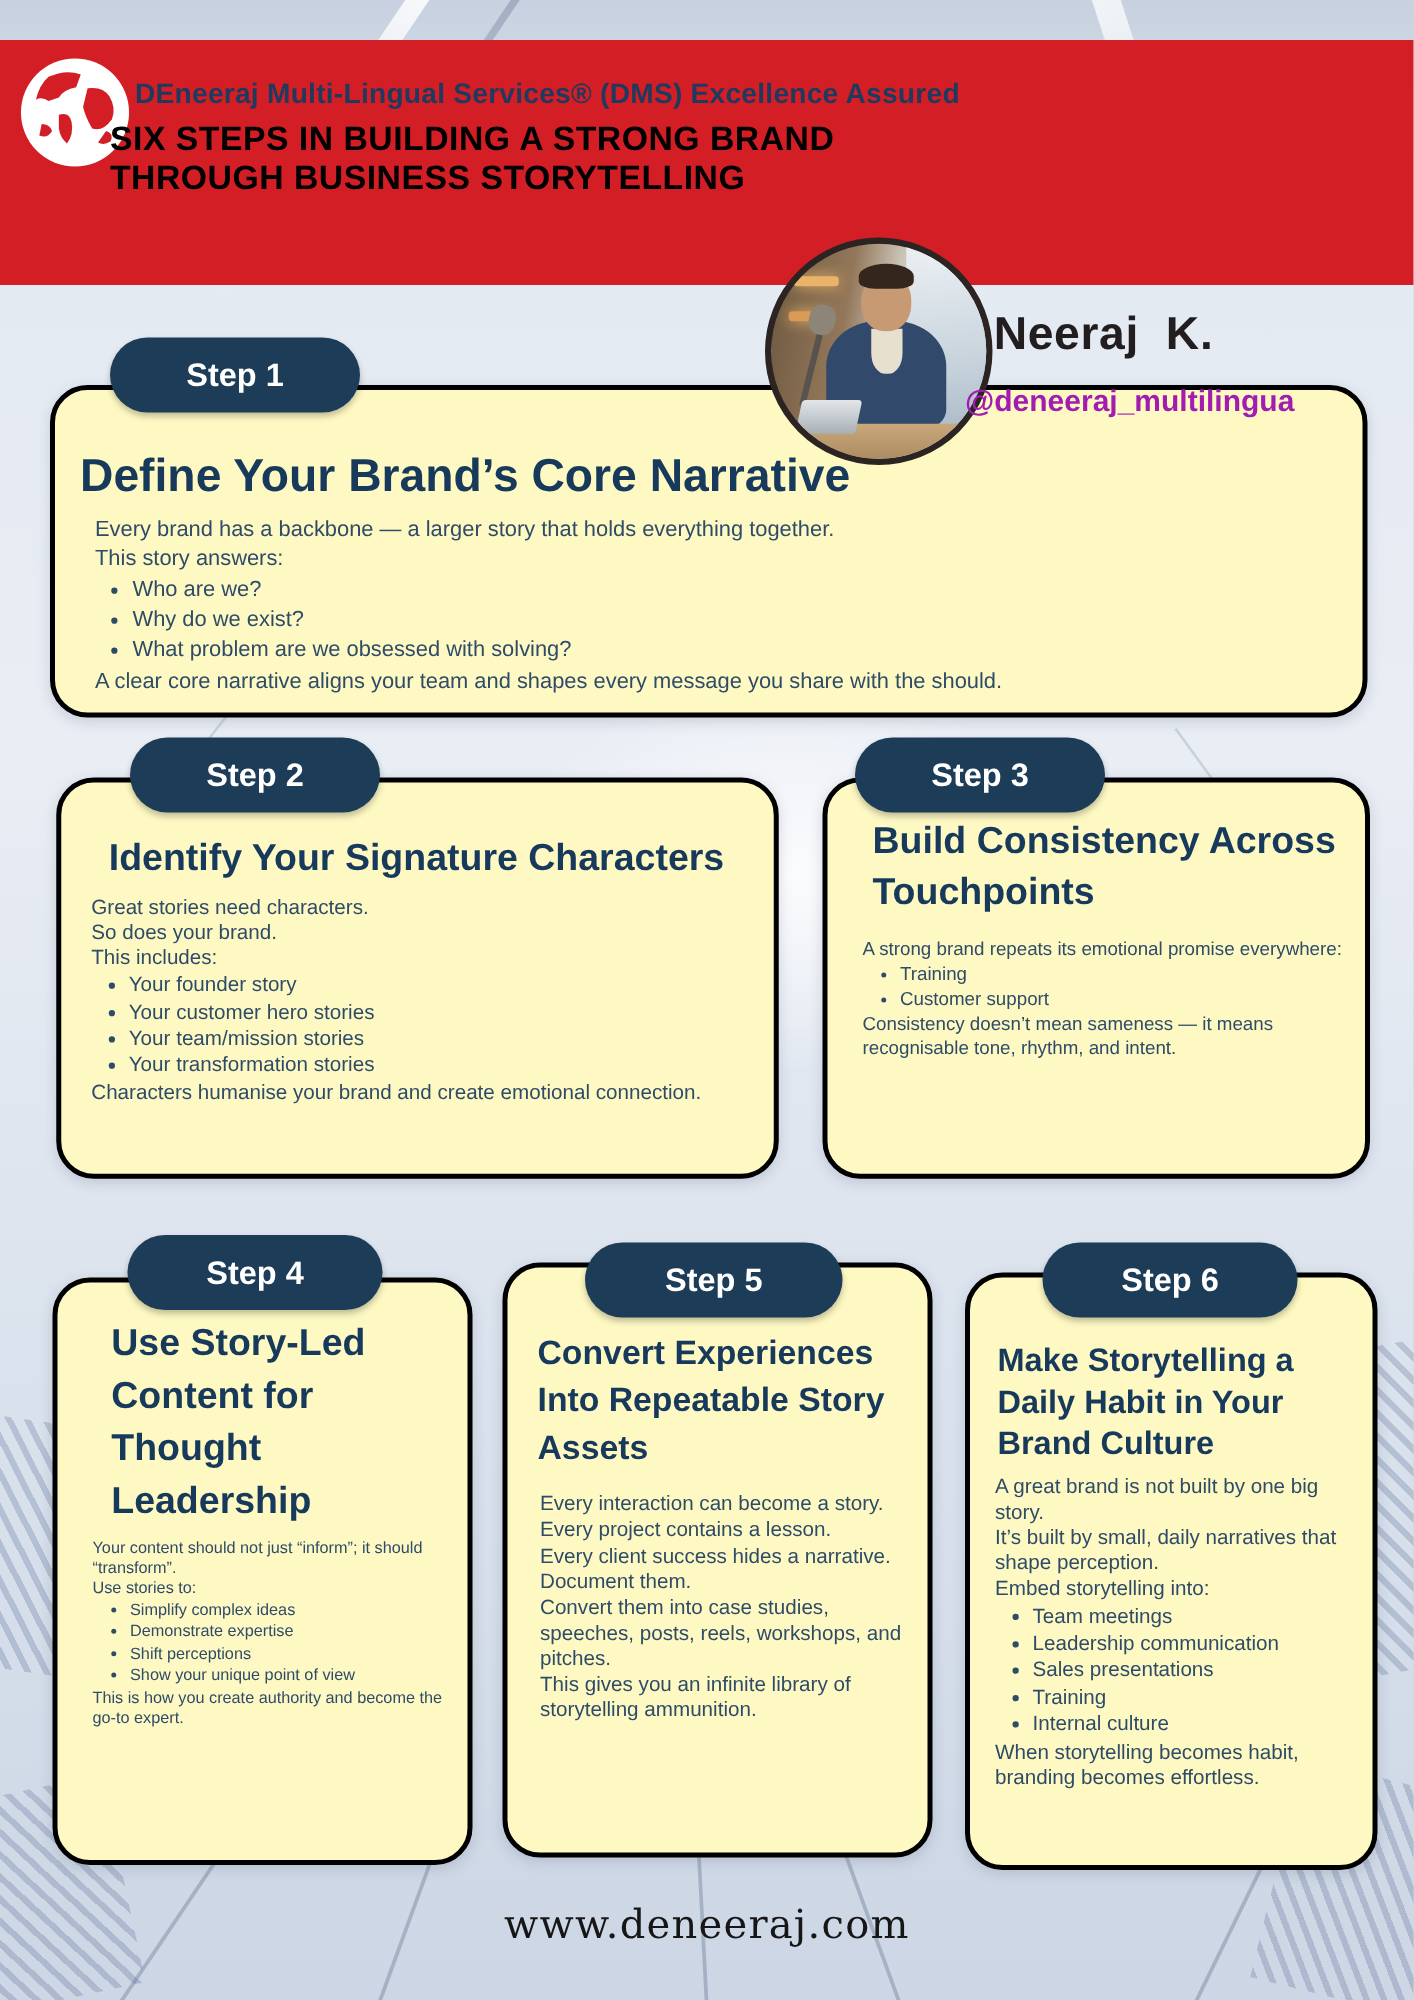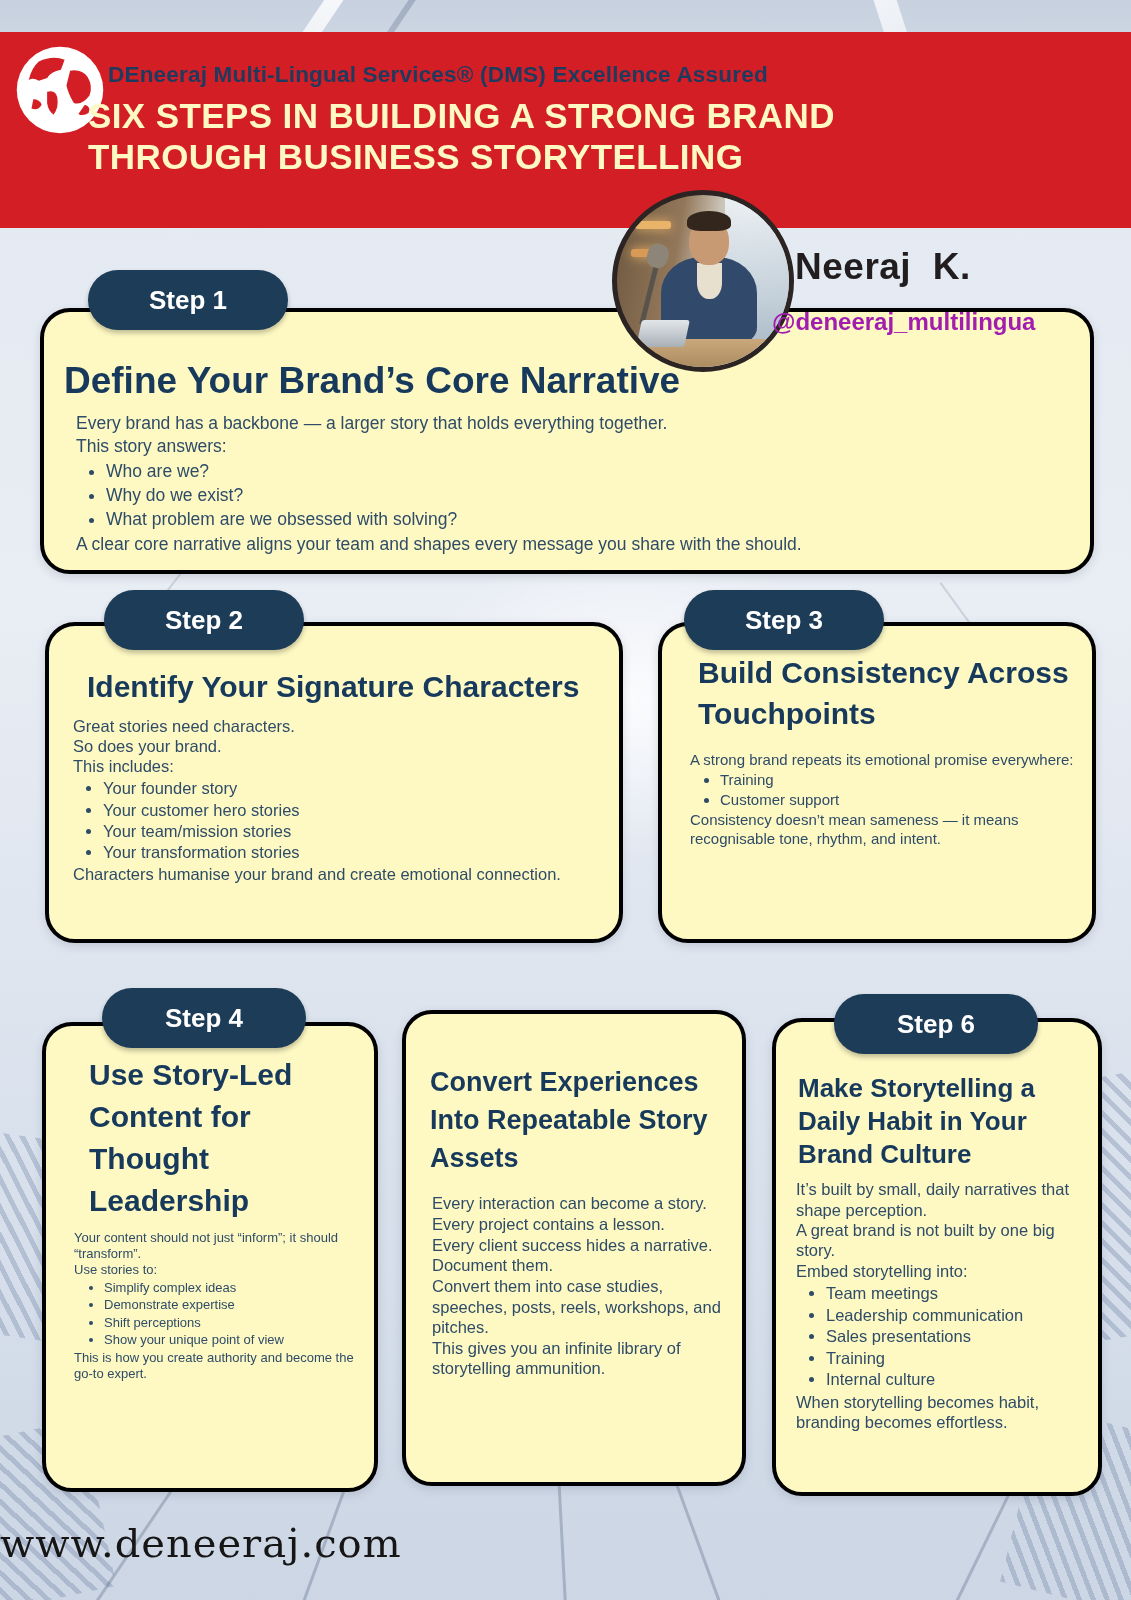--- a/index.html
+++ b/index.html
@@ -27,22 +27,22 @@
   .h1{left:-30px;top:1140px;width:150px;height:200px;transform:rotate(8deg);}
   .h2{left:1035px;top:1080px;width:120px;height:260px;transform:rotate(-10deg);}
   .h3{left:1020px;top:1420px;width:130px;height:180px;transform:rotate(14deg);}
   .h4{left:-20px;top:1430px;width:120px;height:170px;transform:rotate(-12deg);}
 
   
   .banner{position:absolute;left:0;top:32px;width:1131px;height:196px;background:#d31e25;z-index:2;}
   .globe{position:absolute;left:14px;top:12px;width:92px;height:92px;}
   .brand-line{position:absolute;left:108px;top:30px;font-size:22.5px;font-weight:bold;
     color:#1e3a5e;letter-spacing:.2px;}
-  .main-title{position:absolute;left:88px;top:64px;margin:0;color:#fef9c3;font-weight:bold;
-    font-size:35px;line-height:1.16;letter-spacing:.4px;}
+  .main-title{position:absolute;left:88px;top:64px;margin:0;color:#000000;font-weight:bold;
+    font-size:27px;line-height:1.16;letter-spacing:.4px;}
   .main-title span{display:block;}
 
   
   .avatar{position:absolute;left:612px;top:190px;width:172px;height:172px;border-radius:50%;
     border:5px solid #2b2423;overflow:hidden;z-index:6;
     background:linear-gradient(100deg,#6b573f 0%,#93775a 34%,#c9c2b4 52%,#d7dee3 66%,#b0bfca 100%);}
   .ph-window{position:absolute;right:-8px;top:0;width:72px;height:100%;
     background:linear-gradient(180deg,#eef3f6,#c4d0da 60%,#9db0be);opacity:.92;}
   .ph-shelf{position:absolute;background:#e9b469;box-shadow:0 0 12px #e9b469;border-radius:3px;}
   .ph-shelf.s1{left:18px;top:26px;width:36px;height:8px;}
@@ -98,22 +98,22 @@
   .card5 .pill{left:62px;top:-20px;width:206px;}
   .card5 h2{margin:50px 14px 0 24px;font-size:27px;line-height:1.4;}
   .card5 .body{margin:16px 10px 0 26px;font-size:16.5px;line-height:1.25;}
 
   .card6{left:772px;top:1018px;width:322px;height:470px;}
   .card6 .pill{left:58px;top:-28px;width:204px;}
   .card6 h2{margin:50px 12px 0 22px;font-size:26px;line-height:1.27;}
   .card6 .body{margin:8px 8px 0 20px;font-size:16.5px;line-height:1.24;}
 
   
-  .site{position:absolute;left:0;top:1520px;width:100%;z-index:3;
-    font-family:"DejaVu Serif",serif;font-size:40px;color:#161616;letter-spacing:1px;}
+  .site{position:absolute;left:0;top:1520px;width:100%;text-align:center;z-index:3;
+    font-family:"DejaVu Serif",serif;font-size:32px;color:#161616;letter-spacing:1px;}
 </style>
 </head>
 <body>
 
 <div class="page">
 
   <div class="bg-base"></div>
   <div class="bg-glow"></div>
   <div class="beam b1"></div>
   <div class="beam b2"></div>
@@ -217,37 +217,38 @@
         <li>Simplify complex ideas</li>
         <li>Demonstrate expertise</li>
         <li>Shift perceptions</li>
         <li>Show your unique point of view</li>
       </ul>
       <p>This is how you create authority and become the go-to expert.</p>
     </div>
   </section>
 
   <section class="card card5">
+    <div class="pill">Step 5</div>
     <h2>Convert Experiences Into Repeatable Story Assets</h2>
     <div class="body">
       <p>Every interaction can become a story.</p>
       <p>Every project contains a lesson.</p>
       <p>Every client success hides a narrative.</p>
       <p>Document them.</p>
       <p>Convert them into case studies, speeches, posts, reels, workshops, and pitches.</p>
       <p>This gives you an infinite library of storytelling ammunition.</p>
     </div>
   </section>
 
   <section class="card card6">
     <div class="pill">Step 6</div>
     <h2>Make Storytelling a Daily Habit in Your Brand Culture</h2>
     <div class="body">
+      <p>A great brand is not built by one big story.</p>
       <p>It’s built by small, daily narratives that shape perception.</p>
-      <p>A great brand is not built by one big story.</p>
       <p>Embed storytelling into:</p>
       <ul>
         <li>Team meetings</li>
         <li>Leadership communication</li>
         <li>Sales presentations</li>
         <li>Training</li>
         <li>Internal culture</li>
       </ul>
       <p>When storytelling becomes habit, branding becomes effortless.</p>
     </div>

